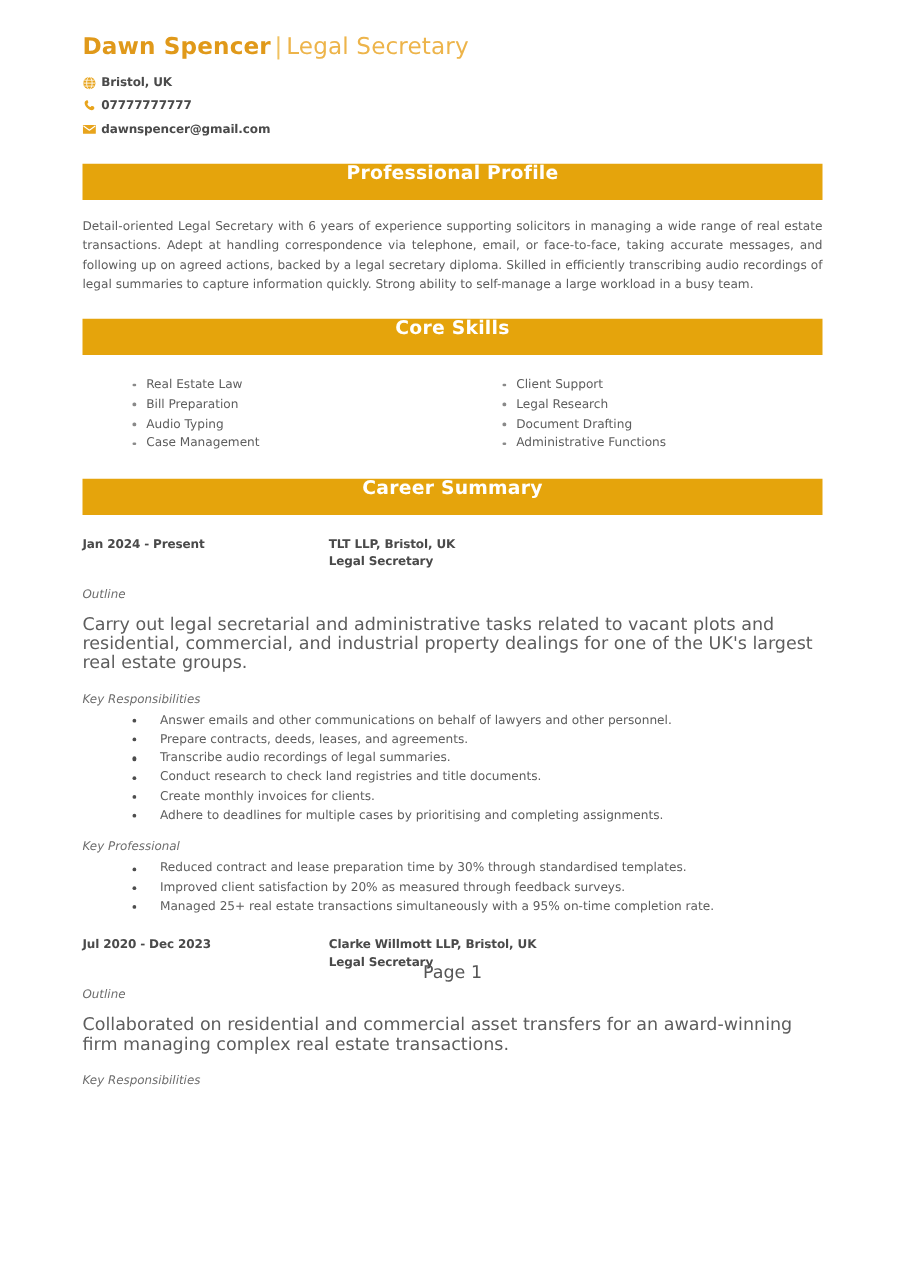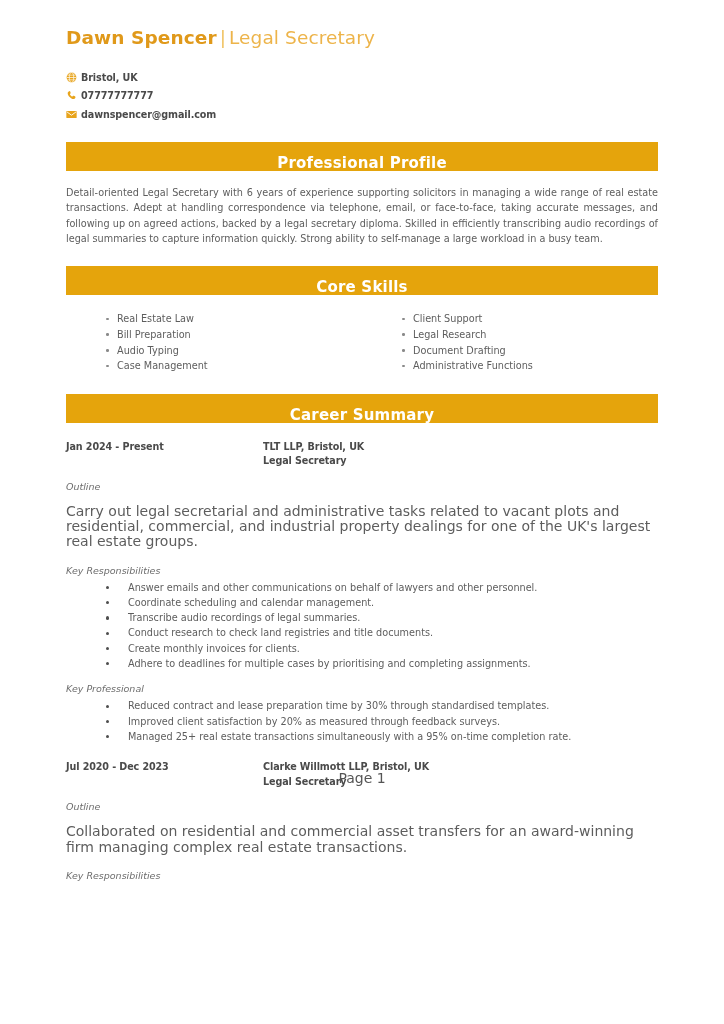--- a/index.html
+++ b/index.html
@@ -41,21 +41,21 @@
     color: #f0c261;
     font-weight: normal;
     padding: 0 3px;
   }
   .name-role {
     font-weight: normal;
     color: #edb44a;
   }
 
   .contact-list {
-    margin-top: 20px;
+    margin-top: 9px;
   }
   .contact-row {
     display: flex;
     align-items: center;
     height: 16px;
     margin-bottom: 2.5px;
   }
   .contact-icon {
     width: 15px;
     height: 13px;
@@ -72,21 +72,21 @@
     color: #4a4a4a;
     line-height: 13px;
     letter-spacing: -0.1px;
   }
 
   
   .section-bar {
     background: #e5a40c;
     height: 29px;
     display: flex;
-    align-items: flex-end;
+    align-items: flex-start;
     justify-content: center;
     margin-top: 20px;
   }
   .section-bar-title {
     color: #ffffff;
     font-size: 15px;
     font-weight: bold;
     letter-spacing: 0.2px;
     line-height: 1;
   }
@@ -293,21 +293,21 @@
         <span>TLT LLP, Bristol, UK</span>
         <span class="job-title-line">Legal Secretary</span>
       </div>
     </div>
     <div class="sub-label">Outline</div>
     <p class="outline-text">Carry out legal secretarial and administrative tasks related to vacant plots and residential, commercial, and industrial property dealings for one of the UK's largest real estate groups.</p>
 
     <div class="sub-label">Key Responsibilities</div>
     <ul class="job-bullets">
       <li>Answer emails and other communications on behalf of lawyers and other personnel.</li>
-      <li>Coordinate scheduling and calendar management.</li>
+      <li>Prepare contracts, deeds, leases, and agreements.</li>
       <li>Transcribe audio recordings of legal summaries.</li>
       <li>Conduct research to check land registries and title documents.</li>
       <li>Create monthly invoices for clients.</li>
       <li>Adhere to deadlines for multiple cases by prioritising and completing assignments.</li>
     </ul>
 
     <div class="sub-label">Key Professional</div>
     <ul class="job-bullets">
       <li>Reduced contract and lease preparation time by 30% through standardised templates.</li>
       <li>Improved client satisfaction by 20% as measured through feedback surveys.</li>

